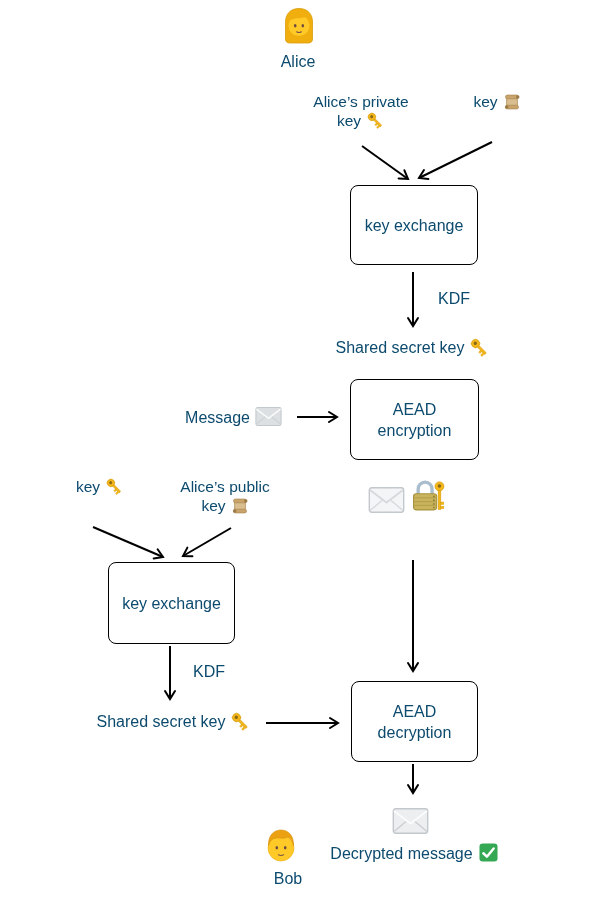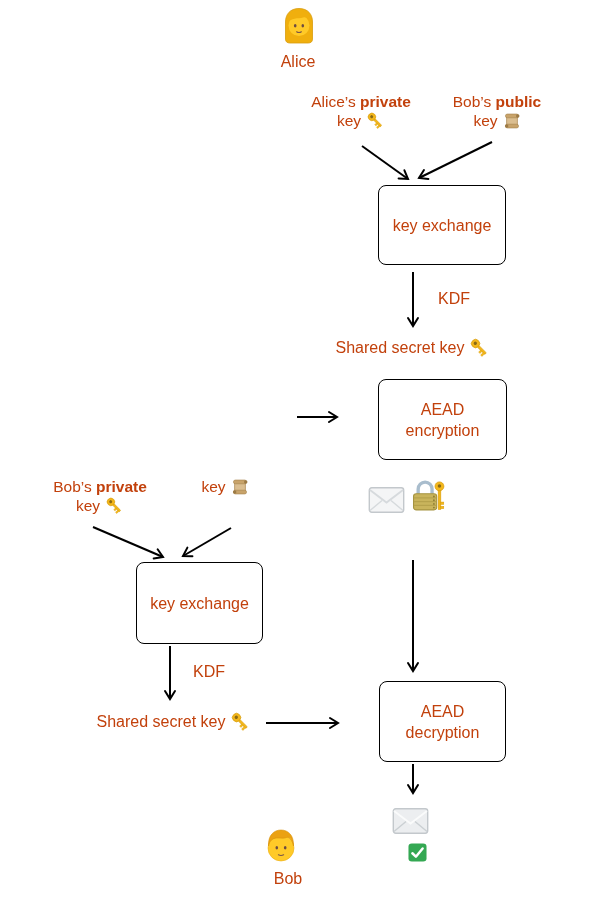--- a/index.html
+++ b/index.html
@@ -1,33 +1,33 @@
 <!DOCTYPE html>
 <html><head>
 <meta charset="utf-8">
 <style>
   html,body{margin:0;padding:0;background:#ffffff;}
   .canvas{
     position:relative;width:600px;height:900px;background:#ffffff;overflow:hidden;
-    font-family:"Liberation Sans", sans-serif;color:#c2410c;
+    font-family:"Liberation Sans", sans-serif;color:#0c4a6e;
   }
   .abs{position:absolute;}
   .lbl{font-size:15.5px;line-height:19px;text-align:center;white-space:nowrap;}
   .txt{font-size:16px;line-height:20px;white-space:nowrap;text-align:right;}
   .ctr{text-align:center;}
   .rgt{text-align:right;}
   .box{
     position:absolute;border:1.6px solid #000;border-radius:8px;background:#fff;
     display:flex;align-items:center;justify-content:center;text-align:center;
-    font-size:16px;line-height:21px;margin-left:28px;
+    font-size:16px;line-height:21px;
   }
   .ic{display:inline-block;vertical-align:-4px;margin-left:5px;}
   .ic-sm{display:inline-block;vertical-align:-3px;margin-left:6px;}
   svg.arrows{position:absolute;left:0;top:0;pointer-events:none;}
-  b{font-weight:bold;}
+  b{font-weight:normal;}
 </style>
 </head>
 <body>
 
 <div class="canvas">
 
   <svg class="arrows" width="600" height="900" viewBox="0 0 600 900">
     <defs>
       <marker id="ah" viewBox="0 0 14 14" markerWidth="14" markerHeight="14" refX="10" refY="7" orient="auto" markerUnits="userSpaceOnUse">
         <path d="M2 2 L10 7 L2 12" fill="none" stroke="#000" stroke-width="2" stroke-linecap="round"></path>
@@ -64,21 +64,20 @@
             <rect x="9" y="10.8" width="13" height="2.6" rx="1.2" fill="#F3B71B" stroke="#D79B0A" stroke-width="0.7"></rect>
             <rect x="15" y="13" width="2.2" height="3.4" fill="#F3B71B" stroke="#D79B0A" stroke-width="0.5"></rect>
             <rect x="19" y="13" width="2.2" height="4.2" fill="#F3B71B" stroke="#D79B0A" stroke-width="0.5"></rect>
             <circle cx="5.6" cy="12" r="4.7" fill="#F3B71B" stroke="#D79B0A" stroke-width="0.8"></circle>
             <circle cx="5.2" cy="12" r="1.9" fill="#8A6914"></circle>
           </g>
         </svg></div>
   </div>
 
   <div class="abs lbl" style="left:435px;top:92px;width:124px">
-    <div><span>Bob’s</span> <b>public</b></div>
     <div><span>key</span><svg class="ic" width="18" height="18" viewBox="0 0 22 22">
           <rect x="4.5" y="4" width="13" height="14" fill="#DBBE90" stroke="#B1905C" stroke-width="1"></rect>
           <rect x="3" y="2.5" width="16" height="4.6" rx="2.3" fill="#C8A36A" stroke="#A88650" stroke-width="0.8"></rect>
           <circle cx="18" cy="4.8" r="2.1" fill="#9C7A45"></circle>
           <rect x="3" y="14.9" width="16" height="4.6" rx="2.3" fill="#C8A36A" stroke="#A88650" stroke-width="0.8"></rect>
           <circle cx="4.5" cy="17.2" r="2.1" fill="#9C7A45"></circle>
         </svg></div>
   </div>
 
   <div class="box" style="left:350px;top:185px;width:126px;height:78px">
@@ -92,20 +91,27 @@
         <g transform="rotate(45 12 12)">
           <rect x="9" y="10.8" width="13" height="2.6" rx="1.2" fill="#F3B71B" stroke="#D79B0A" stroke-width="0.7"></rect>
           <rect x="15" y="13" width="2.2" height="3.4" fill="#F3B71B" stroke="#D79B0A" stroke-width="0.5"></rect>
           <rect x="19" y="13" width="2.2" height="4.2" fill="#F3B71B" stroke="#D79B0A" stroke-width="0.5"></rect>
           <circle cx="5.6" cy="12" r="4.7" fill="#F3B71B" stroke="#D79B0A" stroke-width="0.8"></circle>
           <circle cx="5.2" cy="12" r="1.9" fill="#8A6914"></circle>
         </g>
       </svg>
   </div>
 
+  <div class="abs txt rgt" style="left:160px;top:407px;width:122px">
+    <span>Message</span><svg class="ic" style="vertical-align:-3px" width="27" height="19" viewBox="0 0 36 26">
+        <rect x="0.8" y="0.8" width="34.4" height="24.4" rx="2.4" fill="#DDE0E2" stroke="#C3C8CC" stroke-width="1.4"></rect>
+        <path d="M1.5 3 L18 15.5 L34.5 3" fill="none" stroke="#FAFBFB" stroke-width="2"></path>
+        <path d="M1.5 23.5 L13.5 13.5 M34.5 23.5 L22.5 13.5" stroke="#CBD0D3" stroke-width="1.4"></path>
+      </svg>
+  </div>
 
   <div class="box" style="left:350px;top:379px;width:127px;height:79px">
     <span><span>AEAD</span><br><span>encryption</span></span>
   </div>
 
   <svg class="abs" style="left:368px;top:487px" width="37" height="26" viewBox="0 0 36 26">
       <rect x="0.8" y="0.8" width="34.4" height="24.4" rx="2.4" fill="#F4F5F6" stroke="#C3C8CC" stroke-width="1.4"></rect>
       <path d="M1.5 3 L18 15.5 L34.5 3" fill="none" stroke="#D6DADD" stroke-width="1.8"></path>
       <path d="M1.5 23.5 L13.5 13.5 M34.5 23.5 L22.5 13.5" stroke="#D6DADD" stroke-width="1.4"></path>
     </svg>
@@ -118,33 +124,33 @@
       <circle cx="28" cy="28" r="1" fill="#8E7C33"></circle>
       <circle cx="28" cy="32" r="1" fill="#8E7C33"></circle>
     <rect x="32.6" y="13" width="2.9" height="21" fill="#F3B71B" stroke="#D79B0A" stroke-width="0.6"></rect>
     <rect x="35.3" y="26" width="3.4" height="2.6" fill="#F3B71B" stroke="#D79B0A" stroke-width="0.5"></rect>
     <rect x="35.3" y="30.6" width="3.4" height="2.6" fill="#F3B71B" stroke="#D79B0A" stroke-width="0.5"></rect>
     <circle cx="34" cy="9" r="4.8" fill="#F3B71B" stroke="#D79B0A" stroke-width="0.8"></circle>
     <circle cx="34" cy="8.7" r="1.9" fill="#8A6914"></circle>
   </svg>
 
   <div class="abs lbl" style="left:38px;top:477px;width:124px">
-    <div><span>Bob’s</span> <b>private</b></div>
     <div><span>key</span><svg class="ic" width="19" height="19" viewBox="0 0 24 24">
           <g transform="rotate(45 12 12)">
             <rect x="9" y="10.8" width="13" height="2.6" rx="1.2" fill="#F3B71B" stroke="#D79B0A" stroke-width="0.7"></rect>
             <rect x="15" y="13" width="2.2" height="3.4" fill="#F3B71B" stroke="#D79B0A" stroke-width="0.5"></rect>
             <rect x="19" y="13" width="2.2" height="4.2" fill="#F3B71B" stroke="#D79B0A" stroke-width="0.5"></rect>
             <circle cx="5.6" cy="12" r="4.7" fill="#F3B71B" stroke="#D79B0A" stroke-width="0.8"></circle>
             <circle cx="5.2" cy="12" r="1.9" fill="#8A6914"></circle>
           </g>
         </svg></div>
   </div>
 
   <div class="abs lbl" style="left:163px;top:477px;width:124px">
+    <div><span>Alice’s</span> <b>public</b></div>
     <div><span>key</span><svg class="ic" width="18" height="18" viewBox="0 0 22 22">
           <rect x="4.5" y="4" width="13" height="14" fill="#DBBE90" stroke="#B1905C" stroke-width="1"></rect>
           <rect x="3" y="2.5" width="16" height="4.6" rx="2.3" fill="#C8A36A" stroke="#A88650" stroke-width="0.8"></rect>
           <circle cx="18" cy="4.8" r="2.1" fill="#9C7A45"></circle>
           <rect x="3" y="14.9" width="16" height="4.6" rx="2.3" fill="#C8A36A" stroke="#A88650" stroke-width="0.8"></rect>
           <circle cx="4.5" cy="17.2" r="2.1" fill="#9C7A45"></circle>
         </svg></div>
   </div>
 
   <div class="box" style="left:108px;top:562px;width:125px;height:80px">
@@ -168,21 +174,21 @@
   <div class="box" style="left:351px;top:681px;width:125px;height:79px">
     <span><span>AEAD</span><br><span>decryption</span></span>
   </div>
 
   <svg class="abs" style="left:392px;top:808px" width="37" height="26" viewBox="0 0 36 26">
       <rect x="0.8" y="0.8" width="34.4" height="24.4" rx="2.4" fill="#ECEEF0" stroke="#C3C8CC" stroke-width="1.4"></rect>
       <path d="M1.5 3 L18 15.5 L34.5 3" fill="none" stroke="#FAFBFB" stroke-width="2"></path>
       <path d="M1.5 23.5 L13.5 13.5 M34.5 23.5 L22.5 13.5" stroke="#CBD0D3" stroke-width="1.4"></path>
     </svg>
   <div class="abs txt ctr" style="left:308px;top:843px;width:212px">
-    <svg class="ic-sm" width="19" height="19" viewBox="0 0 20 20">
+    <span>Decrypted message</span><svg class="ic-sm" width="19" height="19" viewBox="0 0 20 20">
         <rect x="0.5" y="0.5" width="19" height="19" rx="3.5" fill="#34A853"></rect>
         <path d="M4.6 10.8 L8.3 14.4 L15.4 5.8" fill="none" stroke="#fff" stroke-width="2.6" stroke-linecap="round" stroke-linejoin="round"></path>
       </svg>
   </div>
 
   <svg class="abs" style="left:265px;top:828px" width="32" height="36" viewBox="0 0 32 36">
     <circle cx="16" cy="20" r="13" fill="#FFCA28" stroke="#EDAE12" stroke-width="0.6"></circle>
     <path d="M3.5 18 C3 7 9 2 16 2 C23 2 29 7 28.5 18 C27 11 24 8.5 21.5 9.5 C17 11.5 11 8 6.5 12 C4.8 13.6 4 15.5 3.5 18 Z" fill="#EBA112" stroke="#D8920C" stroke-width="0.6"></path>
     <ellipse cx="11.8" cy="19.8" rx="1.3" ry="1.7" fill="#6D4C41"></ellipse>
     <ellipse cx="20.2" cy="19.8" rx="1.3" ry="1.7" fill="#6D4C41"></ellipse>

